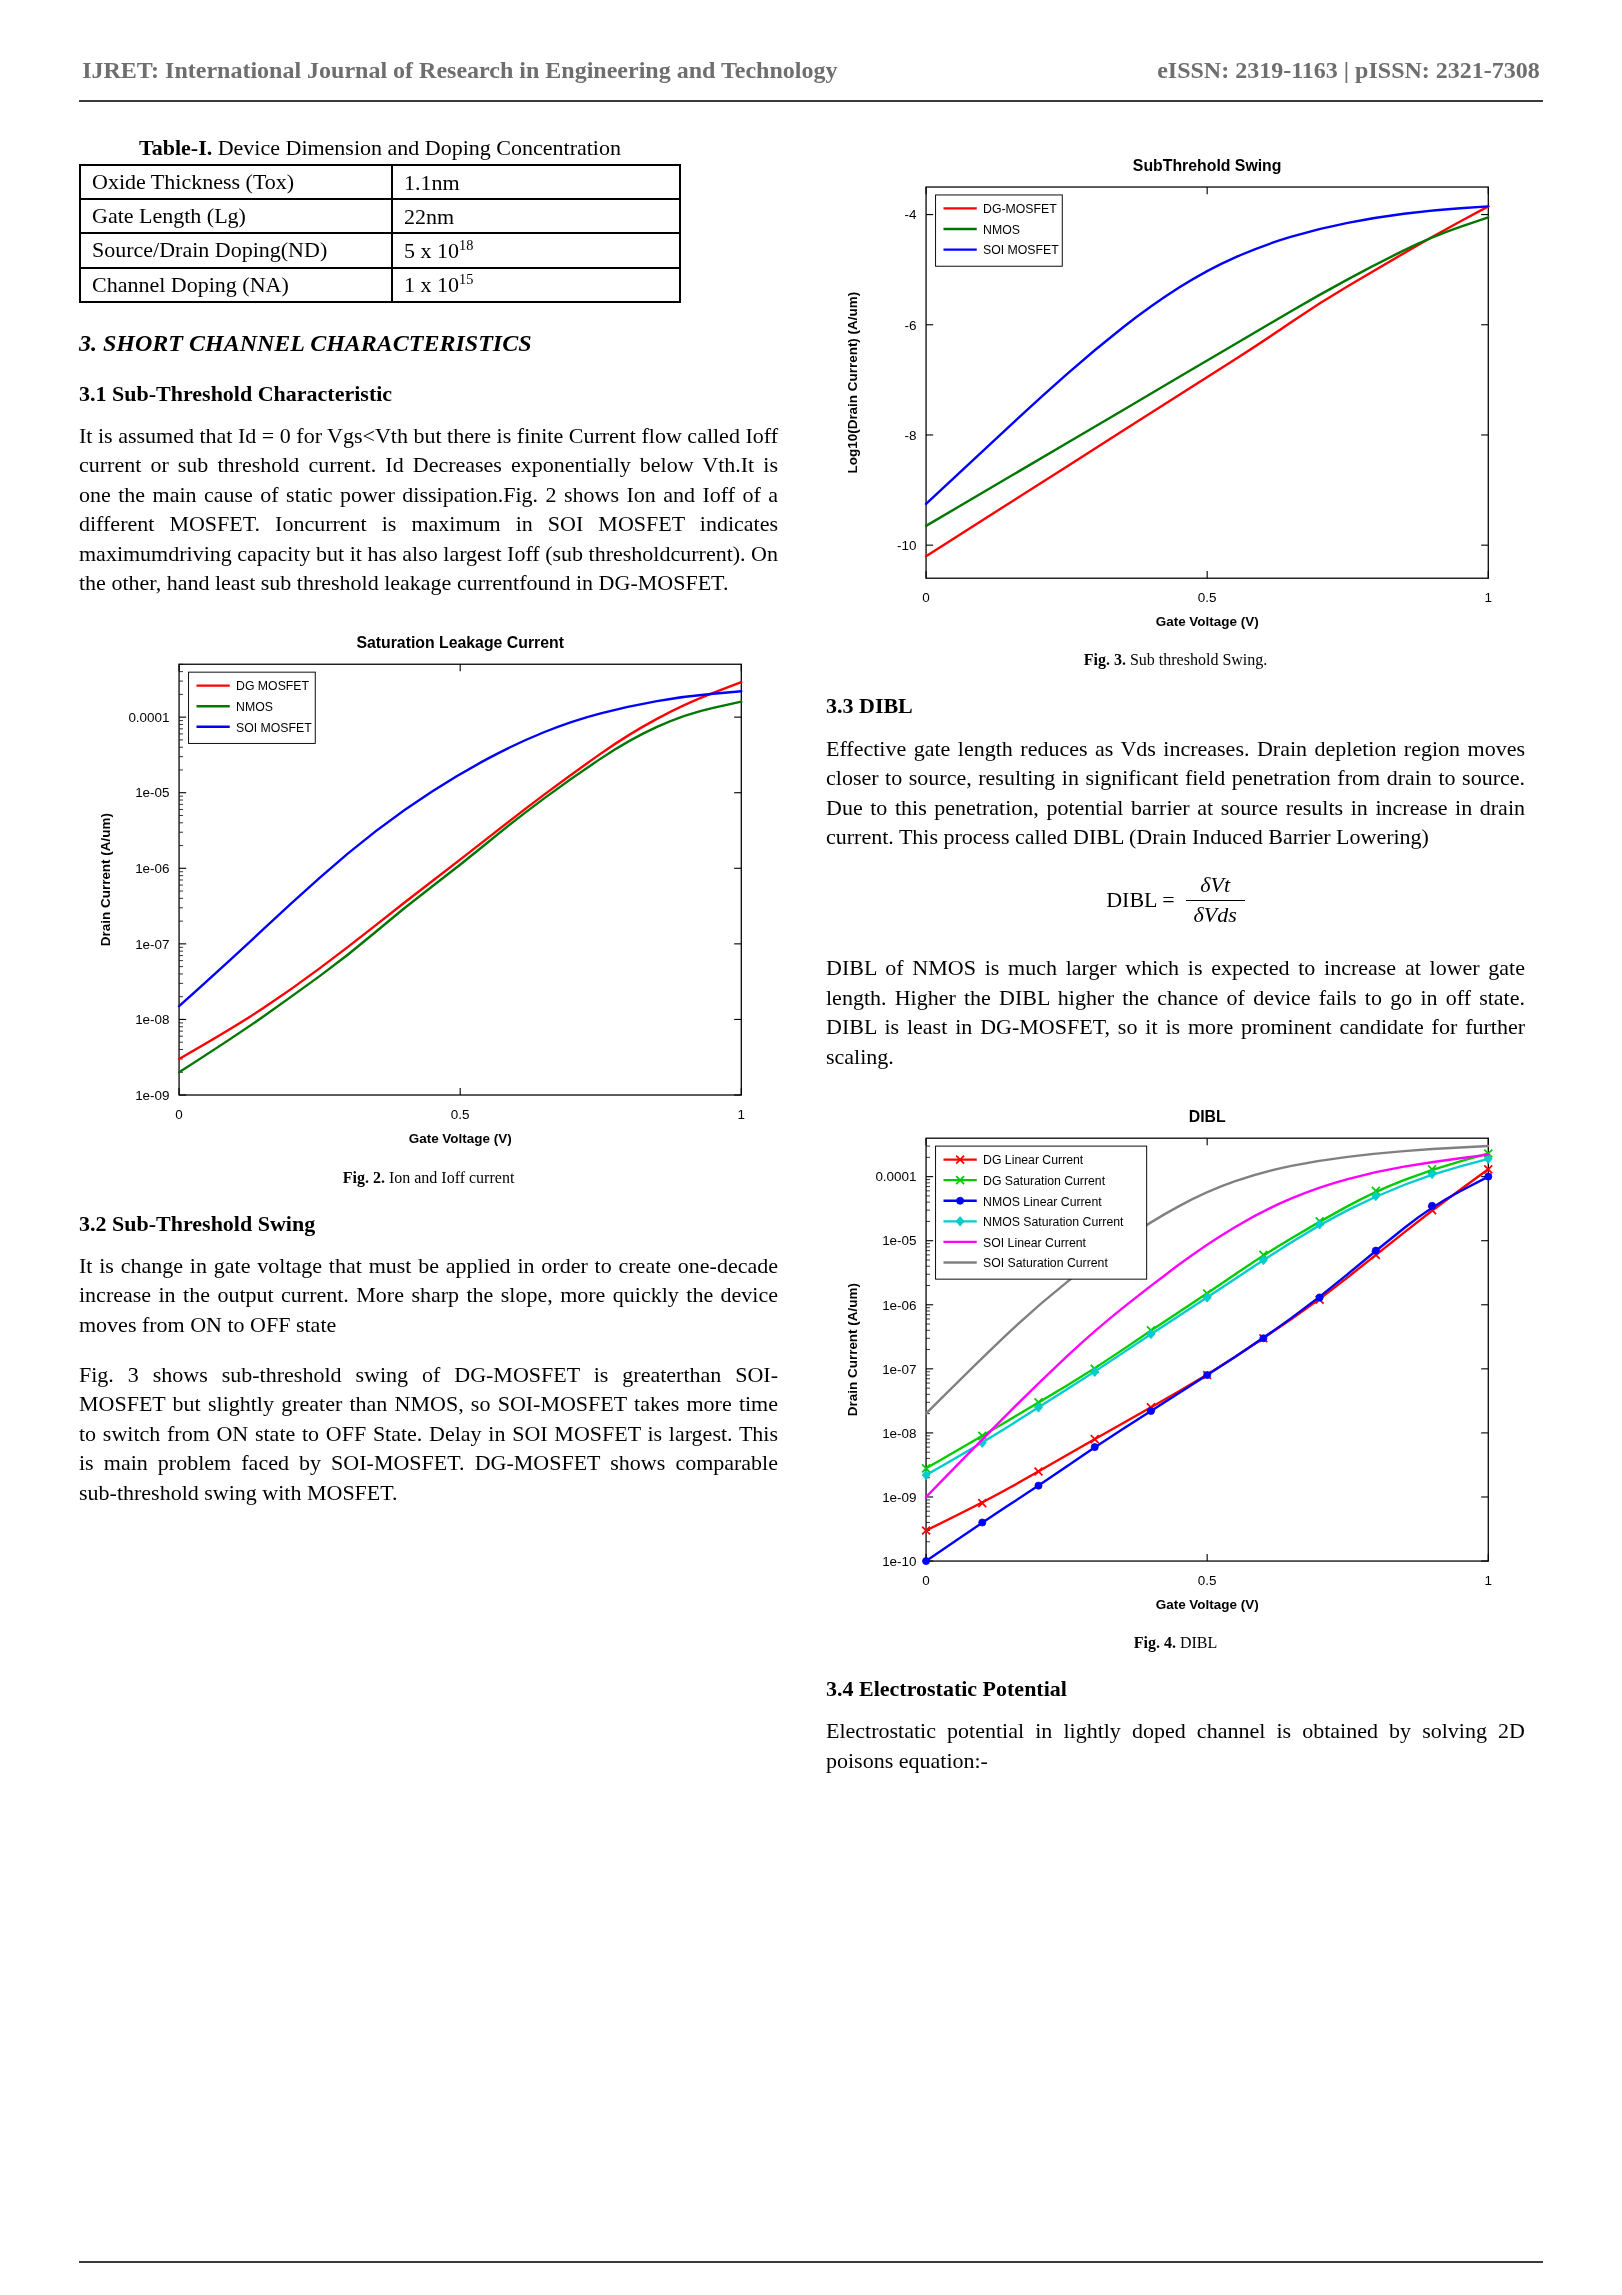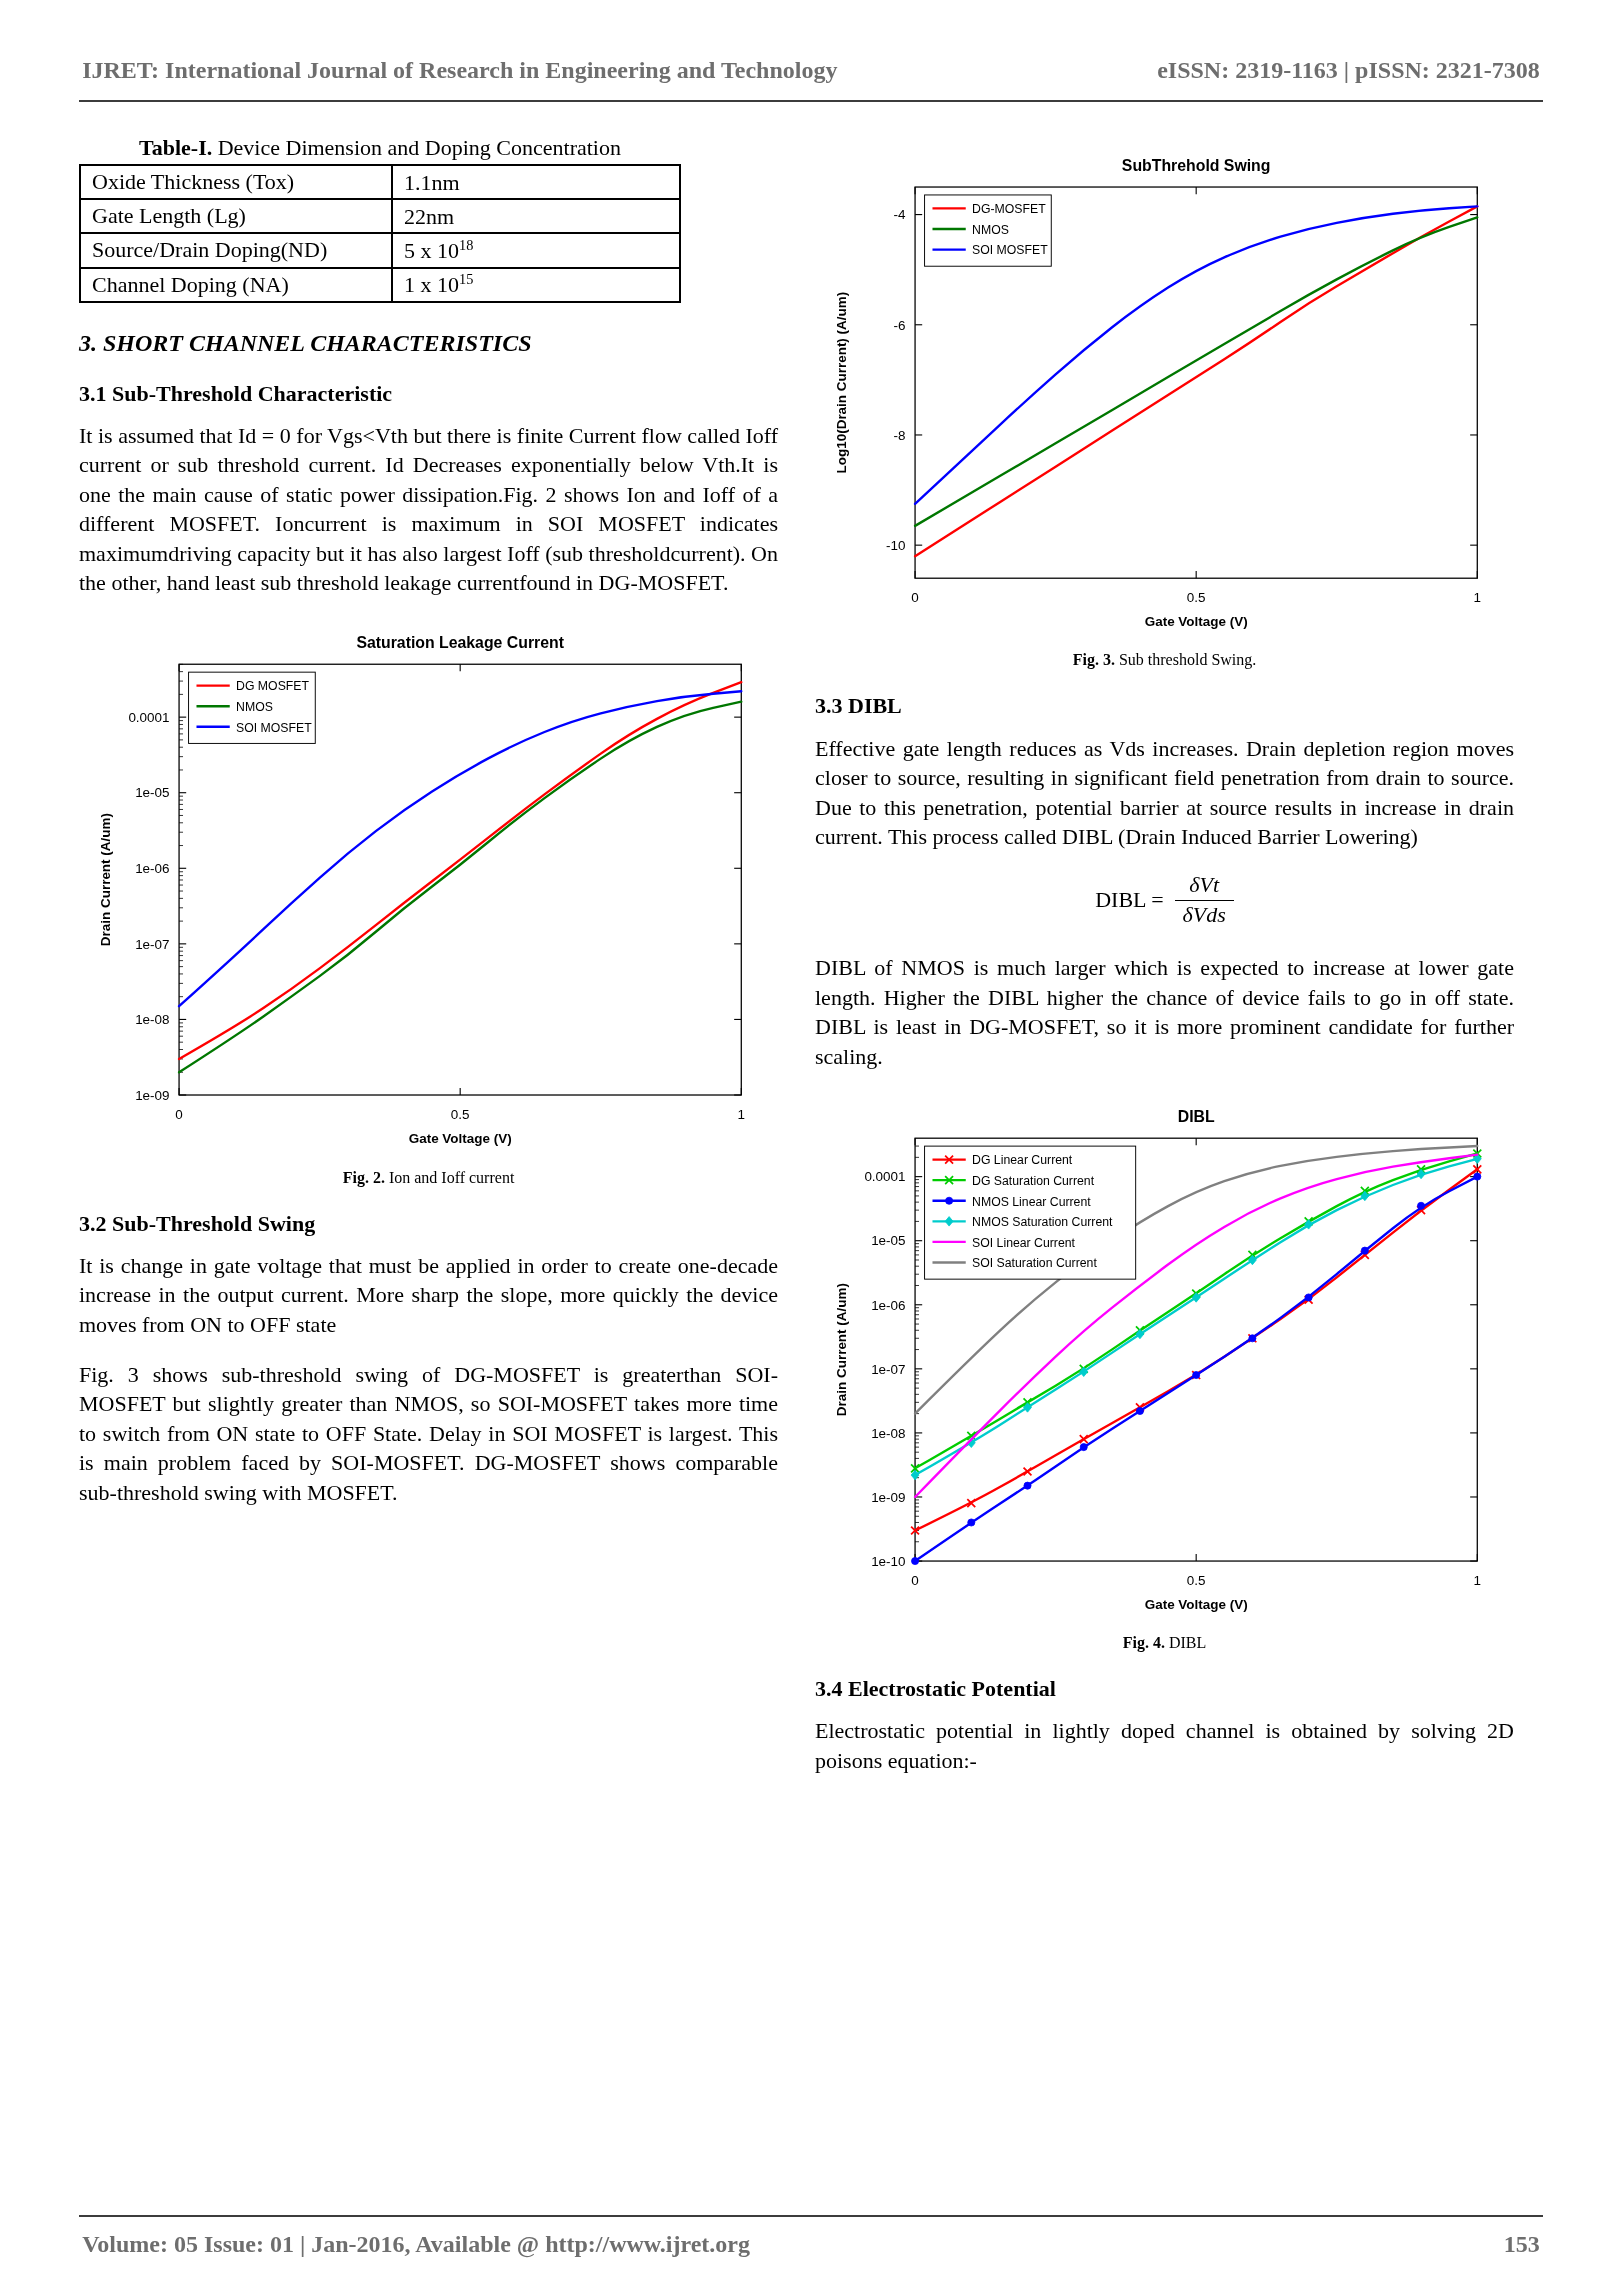--- a/index.html
+++ b/index.html
@@ -1,21 +1,21 @@
 <!DOCTYPE html>
 <html style="font-size:12.7px"><head>
 <meta charset="utf-8">
 <style>
   html,body{margin:0;padding:0;background:#ffffff;}
   .page{width:1622px;height:2295px;background:#fff;font-family:"Liberation Serif",serif;color:#000;
         display:flex;flex-direction:column;padding:46px 79px 32px;box-sizing:border-box;overflow:hidden;}
   .page-header{display:flex;justify-content:space-between;align-items:baseline;color:#6e6e6e;
         font-weight:bold;font-size:24px;padding:11px 3.2px 16px;}
   .rule{border-top:2.4px solid #3c3c3c;}
-  .content{flex:1;display:flex;gap:37px;padding-top:33px;}
+  .content{flex:1;display:flex;gap:48px;padding-top:33px;}
   .col{width:699px;}
   .body-text{font-size:22px;line-height:1.34;text-align:justify;margin:0 0 20.6px;}
   .sec{font-size:24px;margin:27px 0 16px;font-style:italic;}
   .subsec{font-size:22px;margin:24px 0 14.3px;}
   .table-caption{font-size:22px;text-align:center;width:602px;margin:0 0 3.2px;}
   .device-table{border-collapse:collapse;width:602px;margin:0 0 27px;font-size:22px;}
   .device-table td{border:2px solid #000;padding:2.4px 11px;}
   .device-table td:first-child{width:52%;}
   sup{font-size:0.65em;}
   .chart-block{margin:6.3px 0 1.6px;text-align:center;}
@@ -388,19 +388,15 @@
       </figure>
       <p class="fig-caption"><b>Fig. 4.</b><span> DIBL</span></p>
 
       <h3 class="subsec">3.4 Electrostatic Potential</h3>
       <p class="body-text">Electrostatic potential in lightly doped channel is obtained by solving 2D poisons equation:-</p>
 
     </section>
   </main>
 
   <div class="rule footer-rule"></div>
-  <footer class="page-footer">
-    <span>Volume: 05 Issue: 01 | Jan-2016, Available @ http://www.ijret.org</span>
-    <span>153</span>
-  </footer>
 
 </div>
 
 
 </body></html>

